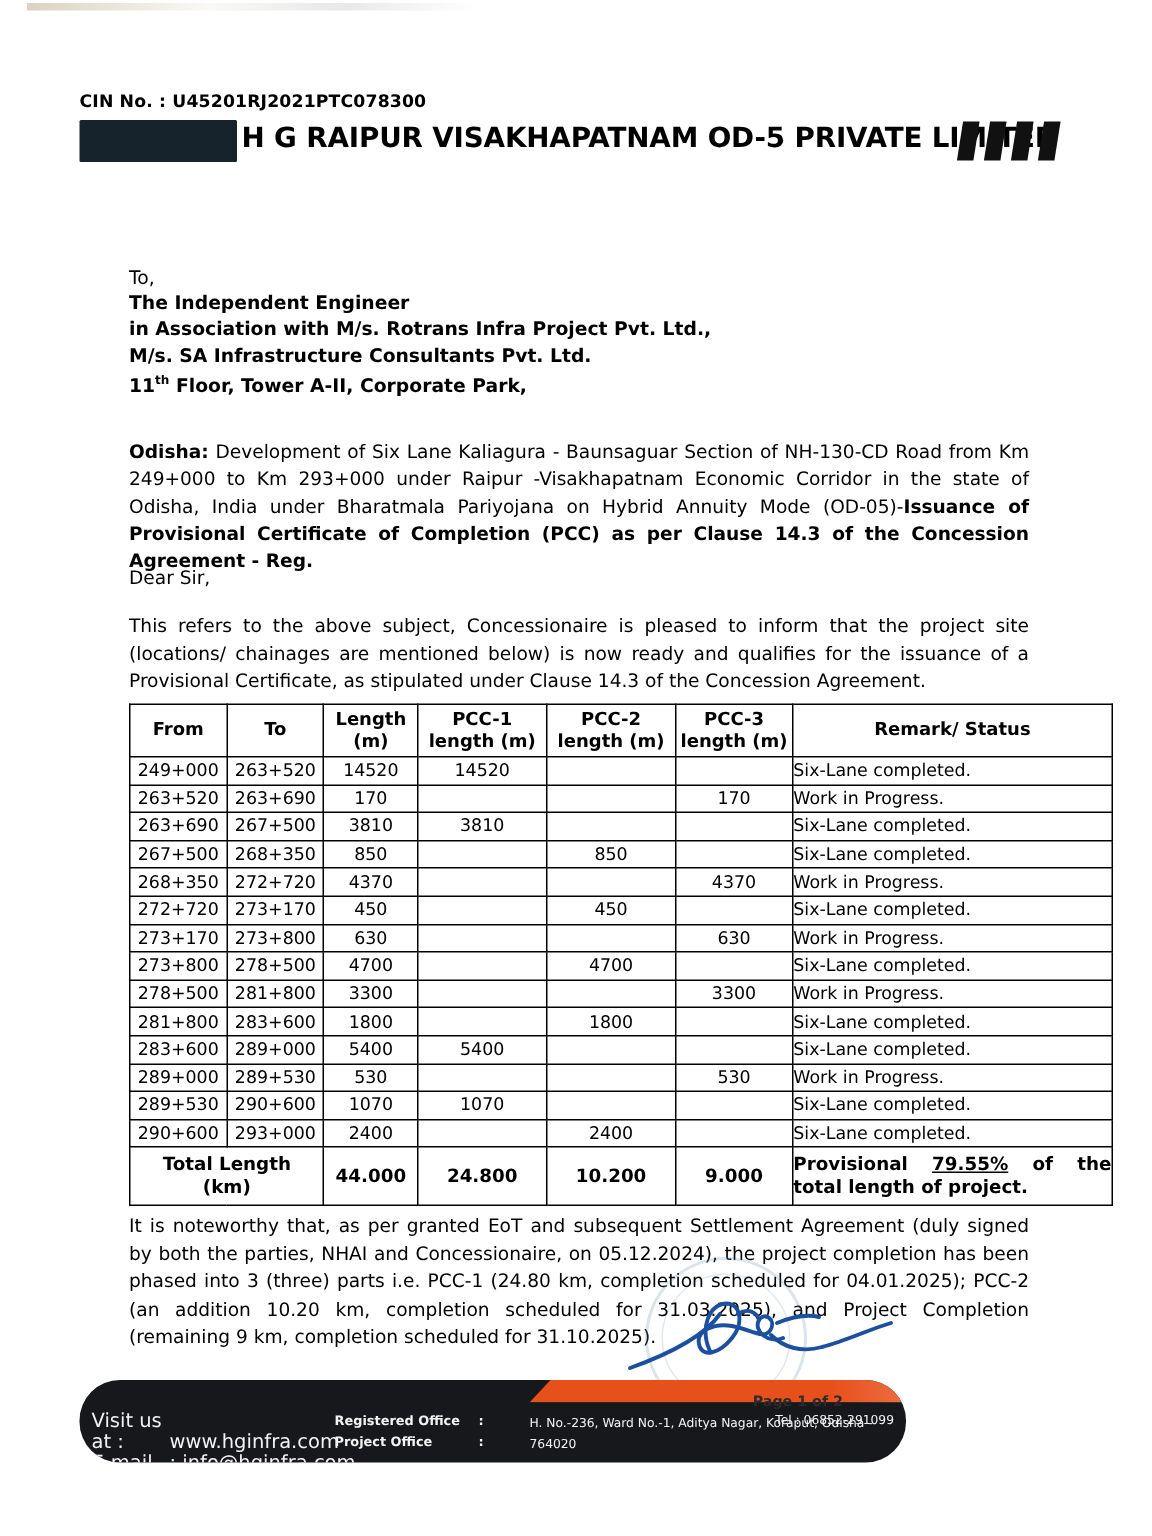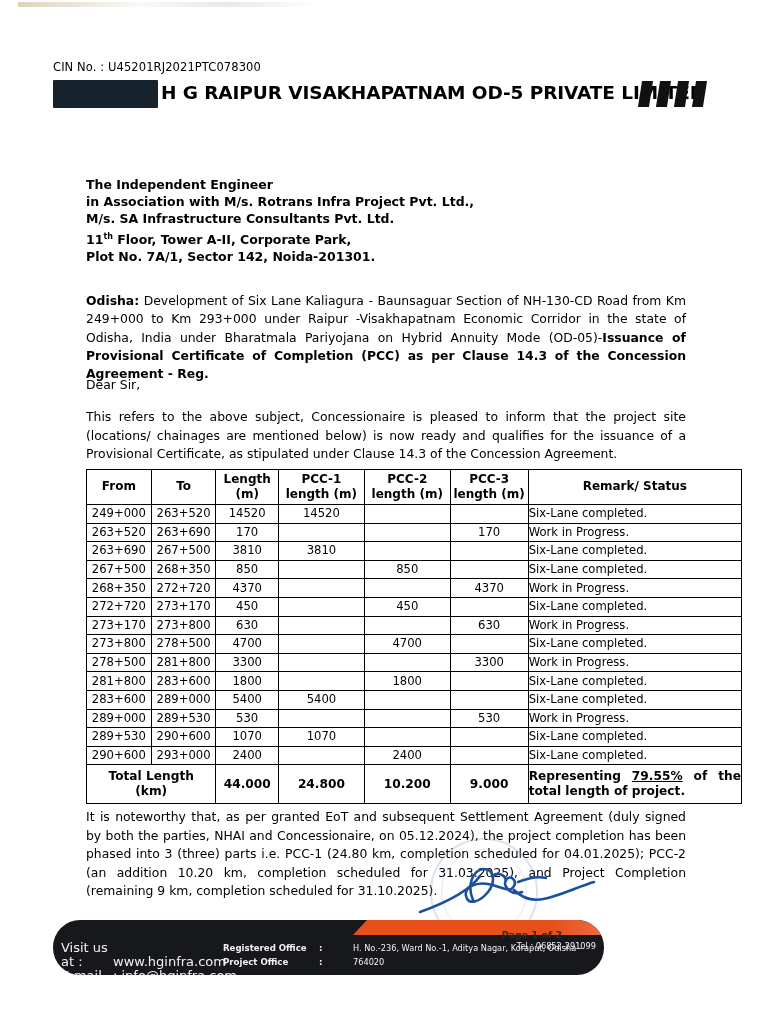--- a/index.html
+++ b/index.html
@@ -21,21 +21,21 @@
     top: 2px; left: 18px;
     width: 300px; height: 5px;
     background: linear-gradient(90deg, rgba(190,175,140,.55), rgba(220,215,200,.15) 40%, rgba(180,180,180,.3) 70%, rgba(255,255,255,0));
   }
 
   
   .cin {
     position: absolute;
     left: 53px; top: 60px;
     font-size: 11.5px;
-    font-weight: normal;
+    font-weight: bold;
     letter-spacing: .1px;
   }
   .logo-row {
     position: absolute;
     left: 53px; top: 79px;
     width: 665px; height: 30px;
   }
   .redact-block {
     position: absolute;
     left: 0; top: 1px;
@@ -265,25 +265,25 @@
     <div class="bars">
       <i></i>
         <i></i>
         <i></i>
         <i></i>
     </div>
   </div>
 
 
   <div class="addr">
+    <div>To,</div>
     <div class="b">The Independent Engineer</div>
     <div class="b">in Association with M/s. Rotrans Infra Project Pvt. Ltd.,</div>
     <div class="b">M/s. SA Infrastructure Consultants Pvt. Ltd.</div>
     <div class="b"><span>11</span><sup>th</sup><span> Floor, Tower A-II, Corporate Park,</span></div>
-    <div class="b">Plot No. 7A/1, Sector 142, Noida-201301.</div>
   </div>
 
   <div class="subject">
     <b>Odisha:</b><span> Development of Six Lane Kaliagura - Baunsaguar Section of NH-130-CD Road from Km 249+000 to Km 293+000 under Raipur -Visakhapatnam Economic Corridor in the state of Odisha, India under Bharatmala Pariyojana on Hybrid Annuity Mode (OD-05)-</span><b>Issuance of Provisional Certificate of Completion (PCC) as per Clause 14.3 of the Concession Agreement - Reg.</b>
   </div>
 
   <div class="salutation">Dear Sir,</div>
   <div class="para1">This refers to the above subject, Concessionaire is pleased to inform that the project site (locations/ chainages are mentioned below) is now ready and qualifies for the issuance of a Provisional Certificate, as stipulated under Clause 14.3 of the Concession Agreement.</div>
 
   <div class="tbl-wrap">
@@ -427,21 +427,21 @@
             <td class="l">Six-Lane completed.</td>
           </tr>
         </tbody>
       <tfoot>
         <tr class="total">
           <td class="total-label" colspan="2">Total Length<br>(km)</td>
           <td class="c">44.000</td>
           <td class="c">24.800</td>
           <td class="c">10.200</td>
           <td class="c">9.000</td>
-          <td class="total-remark"><span>Representing </span><u>79.55%</u><span> of the total length of project.</span></td>
+          <td class="total-remark"><span>Provisional </span><u>79.55%</u><span> of the total length of project.</span></td>
         </tr>
       </tfoot>
     </table>
   </div>
 
   <div class="para2">It is noteworthy that, as per granted EoT and subsequent Settlement Agreement (duly signed by both the parties, NHAI and Concessionaire, on 05.12.2024), the project completion has been phased into 3 (three) parts i.e. PCC-1 (24.80 km, completion scheduled for 04.01.2025); PCC-2 (an addition 10.20 km, completion scheduled for 31.03.2025), and Project Completion (remaining 9 km, completion scheduled for 31.10.2025).</div>
 
   <div class="stamp"></div>
   <svg class="signature" viewBox="0 0 200 72">
     <g fill="none" stroke="#1b4fa0" stroke-width="2.6" stroke-linecap="round" stroke-linejoin="round">

